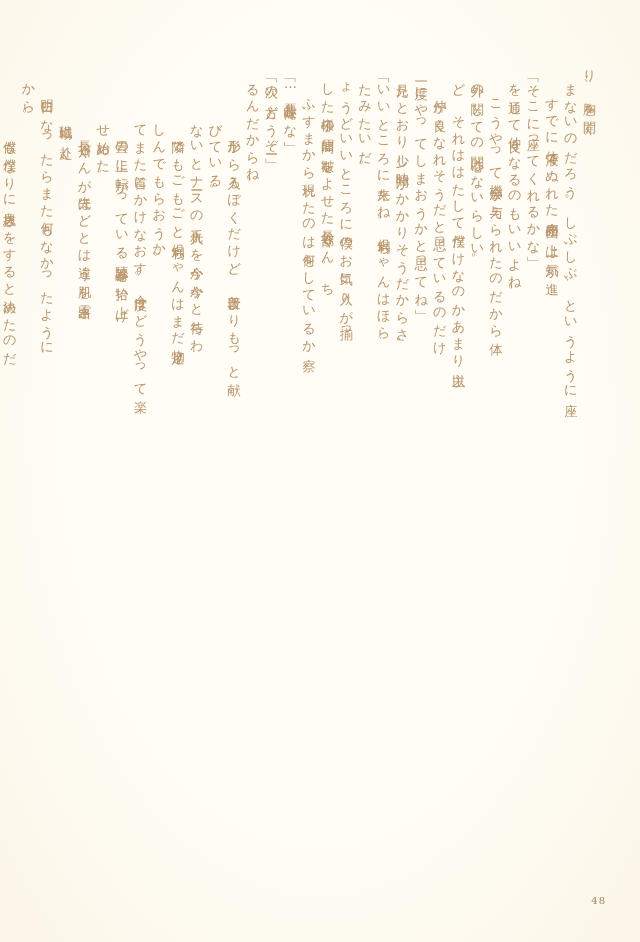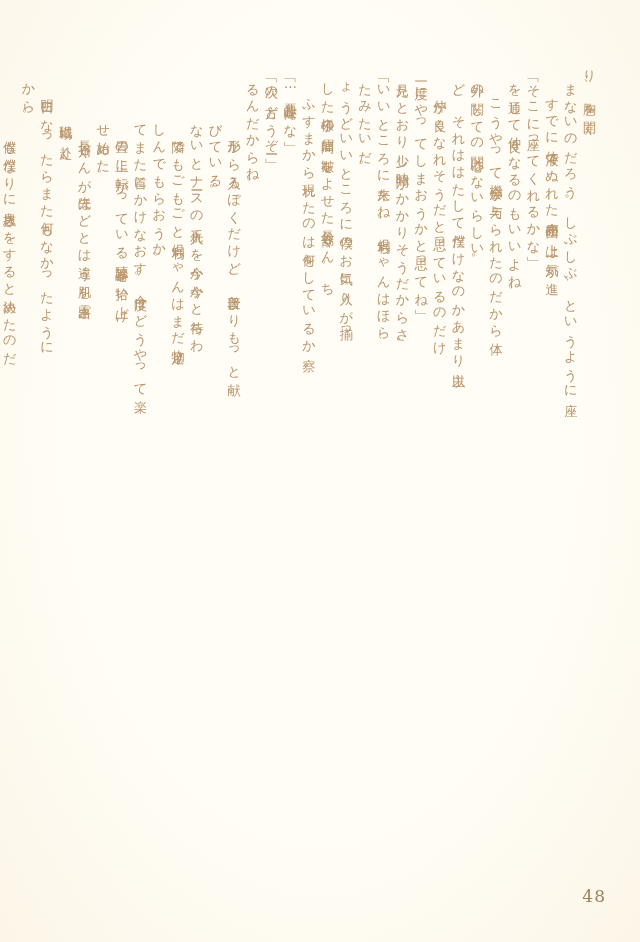--- a/index.html
+++ b/index.html
@@ -52,21 +52,21 @@
   }
   
   .col-top   { padding-top: 0px; }
   .col-mid   { padding-top: 14px; }
   .col-lower { padding-top: 55px; }
 
   .page-number {
     position: absolute;
     right: 34px;
     bottom: 36px;
-    font-size: 17px;
+    font-size: 10px;
     color: #9c8460;
     font-family: "DejaVu Serif", "Liberation Serif", serif;
     letter-spacing: 1px;
   }
 </style>
 </head>
 <body>
 
 <div class="page">
   <div class="paper-tint"></div>

